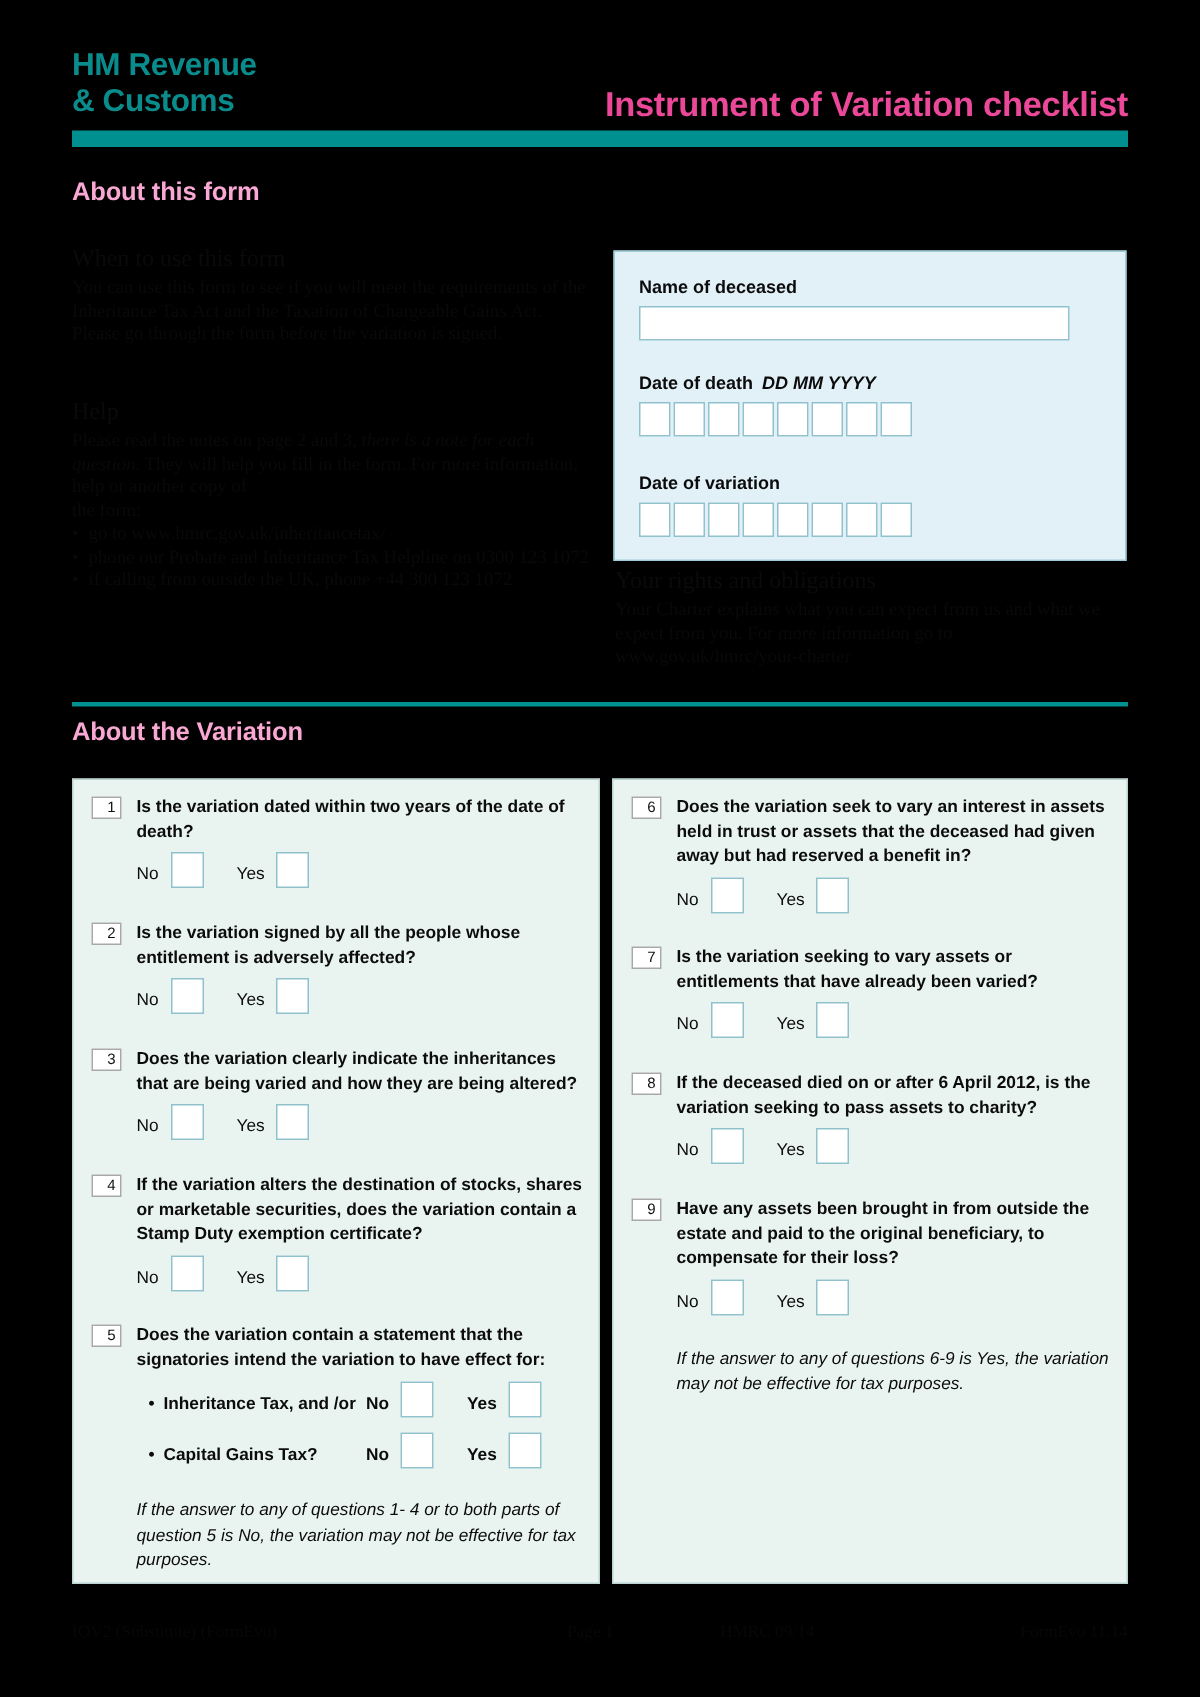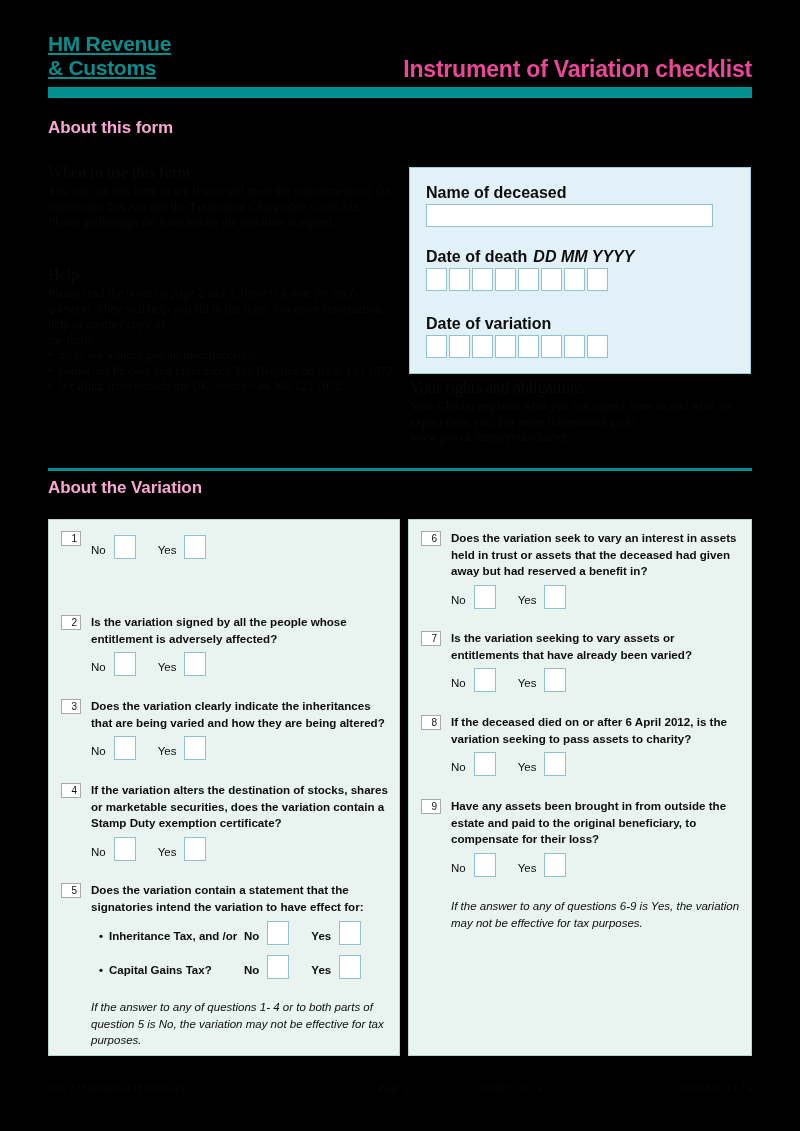--- a/index.html
+++ b/index.html
@@ -30,21 +30,21 @@
   }
   .hmrc-logo {
     position: absolute;
     top: 0; left: 0;
     font-size: 21px;
     font-weight: bold;
     line-height: 24px;
     color: #0b8c8c;
     letter-spacing: -0.3px;
   }
-  .hmrc-logo span { display: block; text-decoration: underline; }
+  .hmrc-logo span { display: block; }
   .form-title {
     position: absolute;
     top: 24px; right: 0;
     font-size: 23px;
     font-weight: bold;
     color: #ec4899;
     letter-spacing: -0.2px;
     white-space: nowrap;
   }
   .header-rule {
@@ -114,21 +114,21 @@
   .details-panel {
     position: absolute;
     top: 167px; left: 409px;
     width: 342px;
     height: 207px;
     background: #e2f1f8;
     border: 1px solid #9ecdd8;
   }
   .panel-label {
     position: absolute;
-    font-size: 16px;
+    font-size: 12px;
     font-weight: bold;
     color: #0c0c0c;
   }
   .panel-label .hint {
     font-weight: bold;
     font-style: italic;
     font-family: "Liberation Sans", sans-serif;
     margin-left: 6px;
   }
   #label-name { top: 16px; left: 16px; }
@@ -340,20 +340,21 @@
     <div class="faded-p">Your Charter explains what you can expect from us and what we expect from you. For more information go to www.gov.uk/hmrc/your-charter</div>
   </div>
 
   <div class="thin-rule" id="variation-rule"></div>
   <div class="section-heading" id="about-variation-heading">About the Variation</div>
 
   <div class="q-panel" id="q-panel-left">
 
     <div class="question" style="top:10px;">
       <div class="q-num">1</div>
+      <div class="q-text">Is the variation dated within two years of the date of death?</div>
       <div class="answer-row">
         <span class="ans-label">No</span>
         <span class="ans-box"></span>
         <span class="ans-label">Yes</span>
         <span class="ans-box last"></span>
       </div>
     </div>
 
     <div class="question" style="top:94px;">
       <div class="q-num">2</div>

